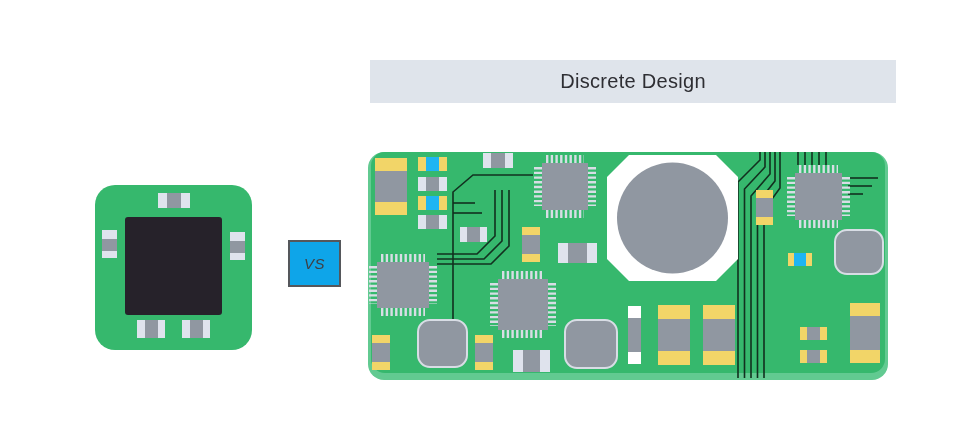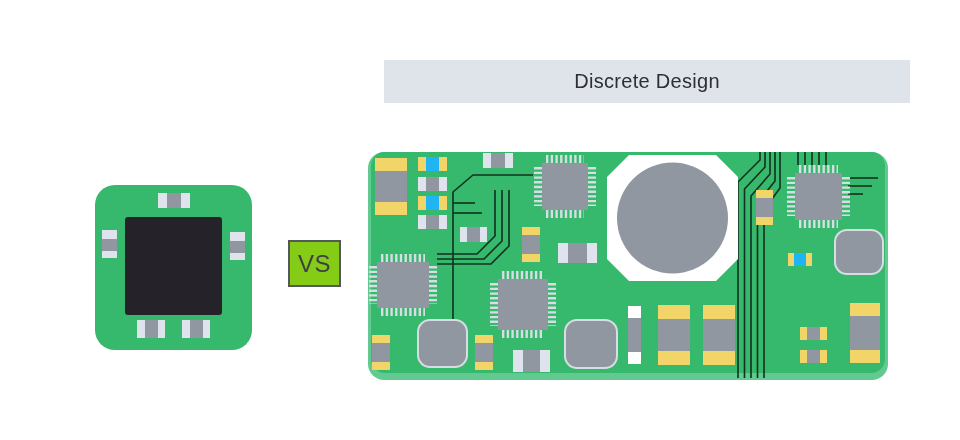--- a/index.html
+++ b/index.html
@@ -8,27 +8,27 @@
     background:var(--background,#fff);
     font-family:"Liberation Sans", sans-serif;
   }
   .stage{position:absolute;left:0;top:0;width:960px;height:440px;}
 
   .label{
     position:absolute;height:43px;display:flex;align-items:center;justify-content:center;
     font-size:20px;letter-spacing:.3px;color:var(--label-text,#2e2e33);
   }
   .label-power{left:64px;top:60px;width:197px;background:var(--power-label-bg,#0cb0f0);}
-  .label-discrete{left:384px;top:60px;width:526px;background:var(--discrete-label-bg,#dfe4eb);}
+  .label-discrete{left:370px;top:60px;width:526px;background:var(--discrete-label-bg,#dfe4eb);}
 
   .vs-box{
     position:absolute;left:288px;top:240px;width:49px;height:43px;
-    background:#84cc16;border:2.5px solid var(--vs-border,#55575b);
+    background:#0ea5e9;border:2.5px solid var(--vs-border,#55575b);
     display:flex;align-items:center;justify-content:center;
-    font-size:24px;color:var(--vs-text,#3f4045);letter-spacing:.5px;
+    font-size:15px;color:var(--vs-text,#3f4045);letter-spacing:.5px;font-style:italic;
   }
 
   svg{position:absolute;display:block;}
   .svg-power{left:92px;top:182px;}
   .svg-discrete{left:365px;top:149px;}
 
   .pcb{fill:var(--pcb-green,#37b96e);}
   .pcb-edge{fill:var(--pcb-edge-light,#63cb92);}
   .chip{fill:var(--chip-black,#26222a);}
   .qfp{fill:var(--component-gray,#9097a1);}

